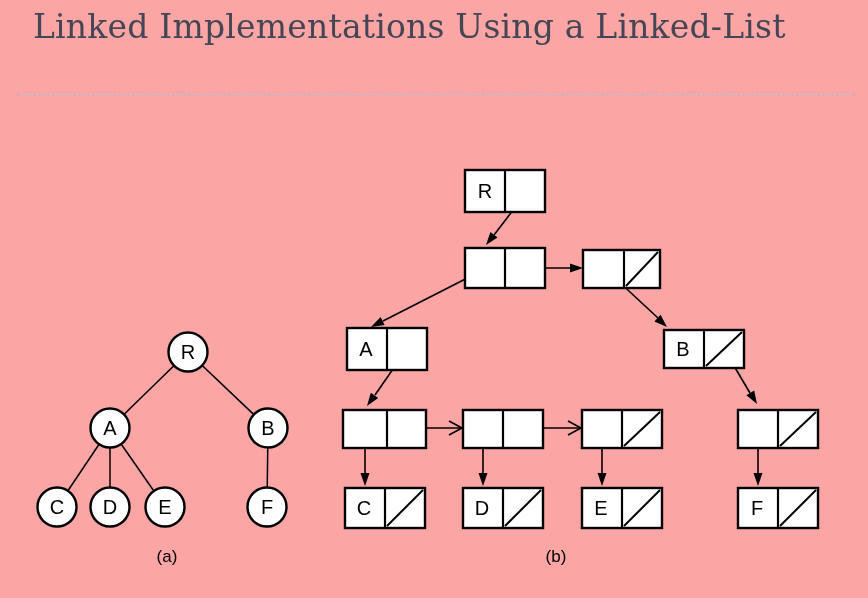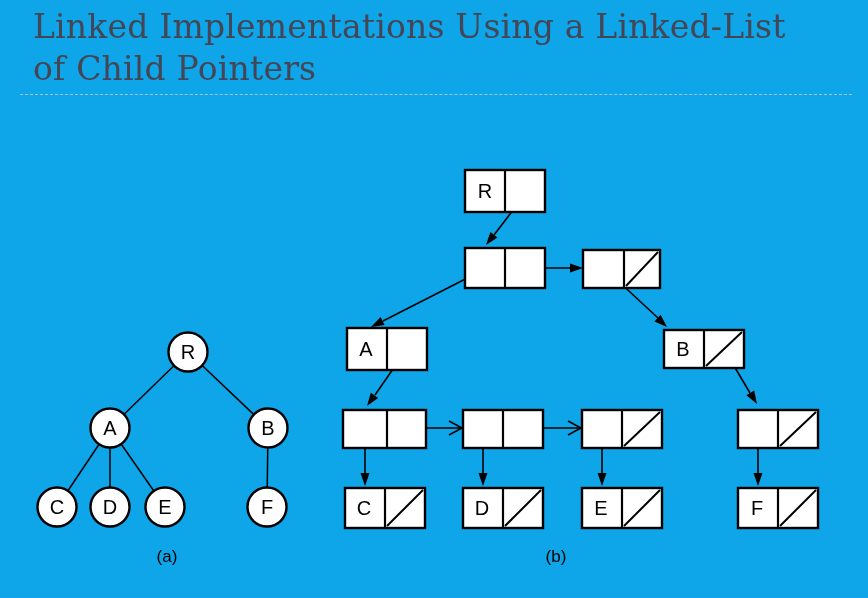--- a/index.html
+++ b/index.html
@@ -1,20 +1,20 @@
 <!DOCTYPE html>
 <html><head>
 <meta charset="utf-8">
 <style>
   html,body{margin:0;padding:0;}
   body{
     width:868px;height:598px;background:#ffffff;overflow:hidden;
     font-family:"Liberation Sans",sans-serif;position:relative;
   }
-  .slide{position:absolute;inset:0;background:#0ea5e9;}
+  .slide{position:absolute;inset:0;background:#fca5a5;text-align:center;}
   .title{
     position:absolute;left:33px;top:6px;
     font-family:"DejaVu Serif","Liberation Serif",serif;
     font-size:33px;line-height:42px;color:#454655;
     letter-spacing:0.2px;white-space:nowrap;
   }
   .separator{
     position:absolute;left:20px;top:94px;width:832px;height:0;
     border-top:1px dashed #a9c0d6;
   }
@@ -30,21 +30,20 @@
   .lbl{font-family:"Liberation Sans",sans-serif;font-size:20px;fill:#000000;}
   .cap{font-family:"Liberation Sans",sans-serif;font-size:17px;fill:#000000;}
 </style>
 </head>
 <body>
 
 <div class="slide">
 
   <div class="title">
     <span>Linked Implementations Using a Linked-List</span><br>
-    <span>of Child Pointers</span>
   </div>
 
   <div class="separator"></div>
 
   <svg class="figure" width="868" height="598" viewBox="0 0 868 598">
 
     <g>
       <g>
         <line class="edge" x1="188" y1="352" x2="110" y2="428"></line>
         <line class="edge" x1="188" y1="352" x2="268" y2="428"></line>

